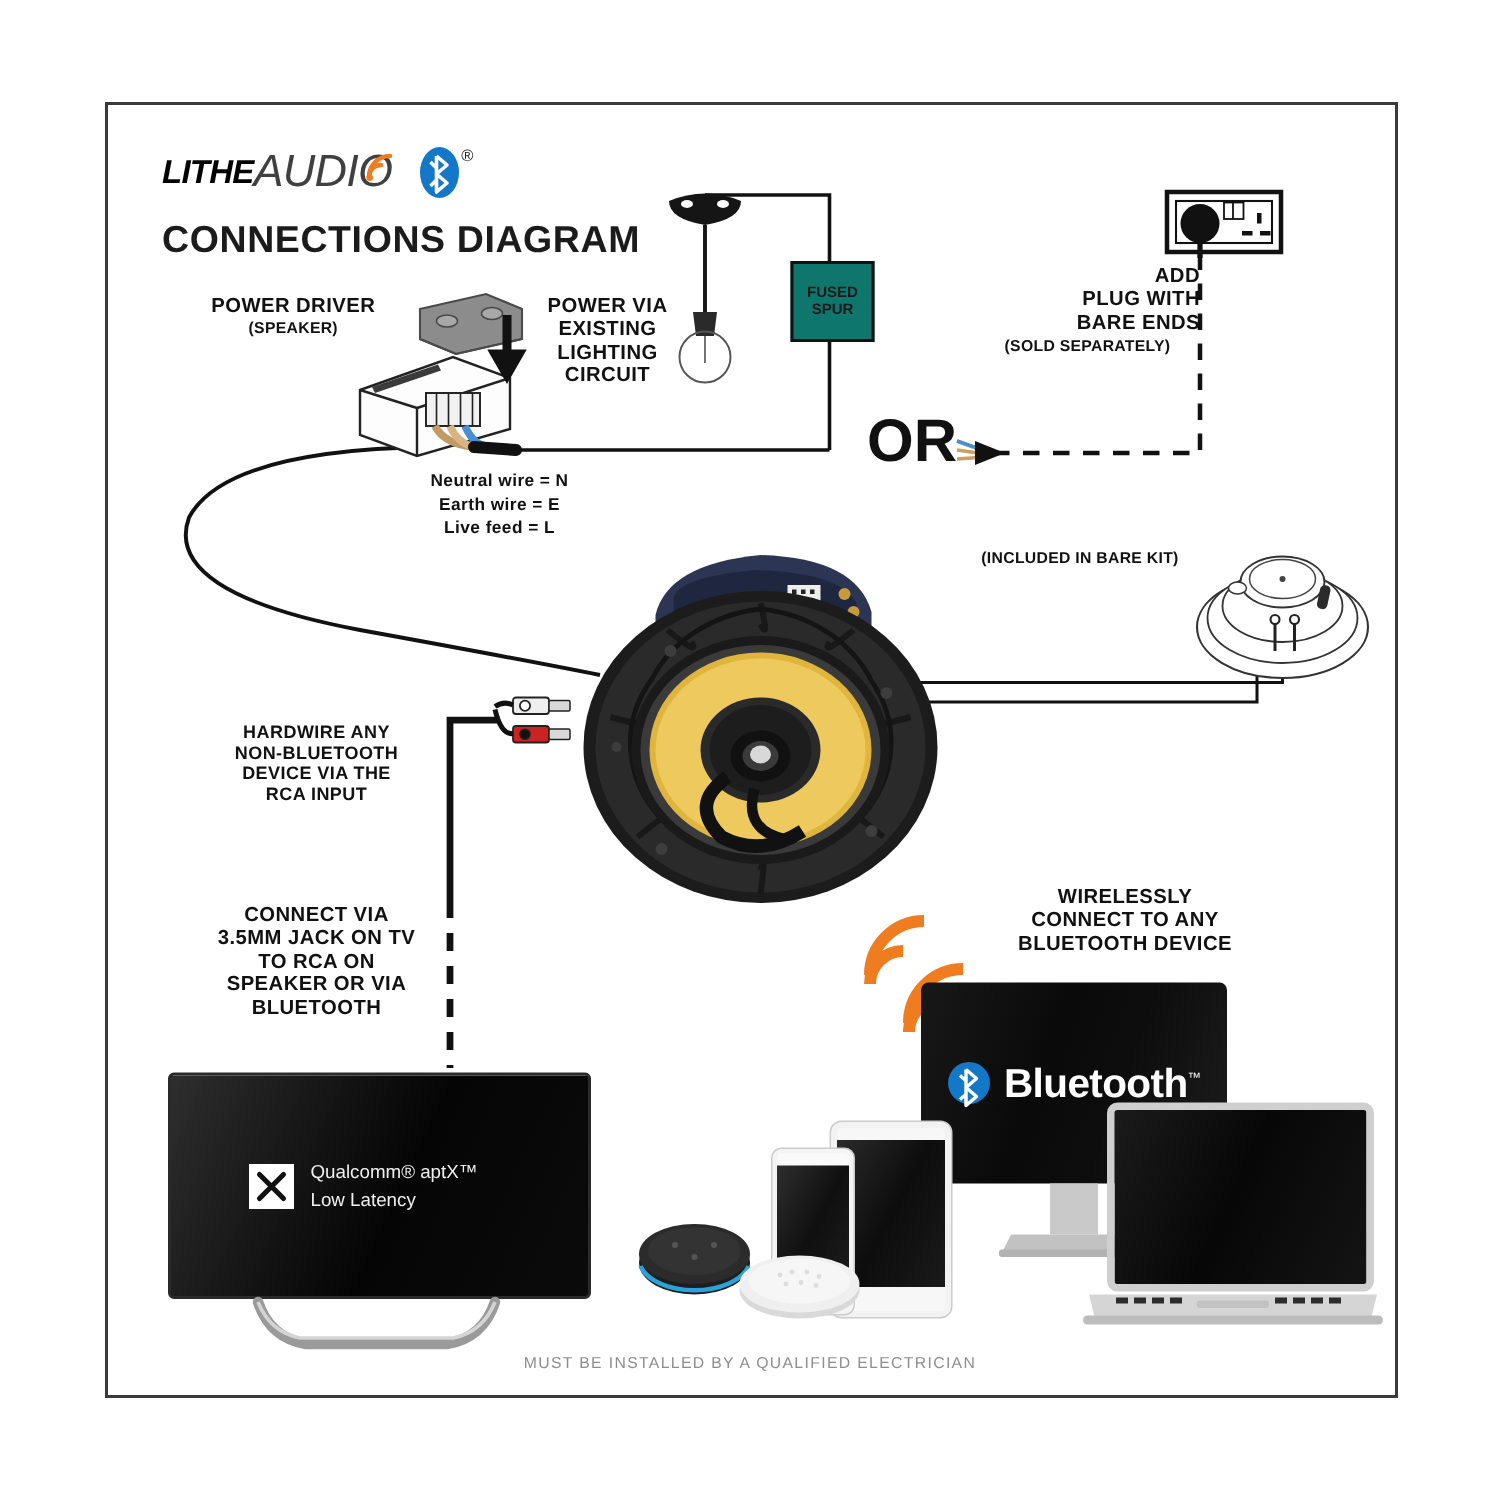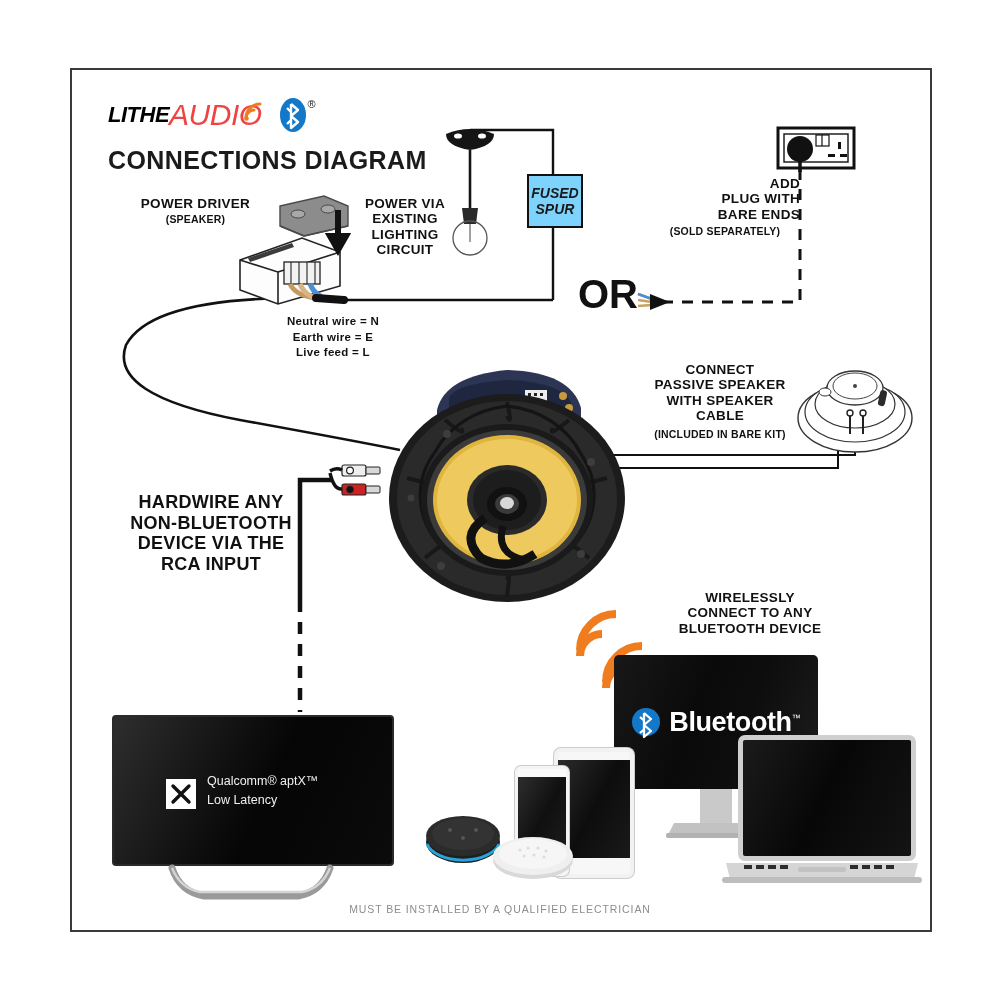--- a/index.html
+++ b/index.html
@@ -19,21 +19,21 @@
 </style>
 </head>
 <body>
 
 <div id="stage">
   <div class="frame"></div>
 
   <div class="abs" style="left:108px;top:96px;">
     <div style="display:flex;align-items:center;">
       <span style="font-size:22px;font-weight:bold;font-style:italic;letter-spacing:-.5px;color:#000000;">LITHE</span>
-      <span style="font-size:30px;font-weight:normal;font-style:italic;letter-spacing:-.5px;color:#ef4444;">AUDIO</span>
+      <span style="font-size:30px;font-weight:normal;font-style:italic;letter-spacing:-.5px;color:#404040;">AUDIO</span>
       <svg width="26" height="26" viewBox="0 0 26 26" style="margin-left:-20px;margin-top:-8px;">
         <g fill="none" stroke="#F07C20" stroke-width="3" stroke-linecap="round">
           <path d="M4 20 A8 8 0 0 1 12 12"></path>
           <path d="M4 14 A14 14 0 0 1 18 0" transform="translate(0,6)"></path>
         </g>
         <circle cx="4.5" cy="20.5" r="2.2" fill="#F07C20"></circle>
       </svg>
       <svg width="30" height="38" viewBox="0 0 30 38" style="margin-left:10px;">
         <ellipse cx="15" cy="19" rx="13" ry="17" fill="#1478C8"></ellipse>
         <path d="M13 8 L20 14 L13 20 L13 8 M13 20 L20 26 L13 32 L13 20 M9 12 L13 16 M9 28 L13 24" stroke="#fff" stroke-width="2.4" fill="none" stroke-linejoin="round"></path>
@@ -108,22 +108,22 @@
     <path d="M6 14 Q30 4 54 14 Q54 26 30 30 Q6 26 6 14 Z" fill="#151515"></path>
     <ellipse cx="18" cy="16" rx="4" ry="2.6" fill="#fff"></ellipse>
     <ellipse cx="42" cy="16" rx="4" ry="2.6" fill="#fff"></ellipse>
     <line x1="30" y1="30" x2="30" y2="88" stroke="#151515" stroke-width="2.6"></line>
     <path d="M22 88 L38 88 L36 104 L24 104 Z" fill="#2a2a2a"></path>
     <circle cx="30" cy="118" r="17" fill="none" stroke="#555" stroke-width="1.3"></circle>
     <line x1="30" y1="104" x2="30" y2="122" stroke="#555" stroke-width="1.1"></line>
   </svg>
 
   <div class="abs" style="left:527px;top:174px;width:52px;height:50px;border:2px solid #111;
-       background:#7dd3fc;display:flex;align-items:center;justify-content:center;text-align:center;
-       font-size:14px;font-weight:bold;line-height:1.15;white-space:pre-line;font-style:italic;">FUSED
+       background:#0f766e;display:flex;align-items:center;justify-content:center;text-align:center;
+       font-size:10px;font-weight:bold;line-height:1.15;white-space:pre-line;">FUSED
 SPUR</div>
 
   <div class="abs" style="left:578px;top:272px;font-size:40px;font-weight:bold;color:#111;">OR</div>
 
   <svg class="abs" style="left:636px;top:286px;" width="40" height="34">
     <path d="M2 8 L16 13 M2 14 L16 16 M2 20 L16 19" stroke="#c9a25e" stroke-width="2.4" fill="none"></path>
     <path d="M2 8 L16 13" stroke="#4a8fd4" stroke-width="2.4" fill="none"></path>
     <path d="M14 8 L34 16 L14 24 Z" fill="#111"></path>
   </svg>
 
@@ -140,24 +140,20 @@
     <circle cx="24" cy="23" r="13" fill="#111"></circle>
     <line x1="24" y1="33" x2="24" y2="46" stroke="#111" stroke-width="3.5"></line>
     <rect x="40" y="9" width="13" height="11" fill="#fff" stroke="#111" stroke-width="1.2"></rect>
     <line x1="46" y1="9" x2="46" y2="20" stroke="#111" stroke-width="1.2"></line>
     <rect x="62" y="16" width="3" height="7" fill="#111"></rect>
     <rect x="52" y="28" width="7" height="3" fill="#111"></rect>
     <rect x="64" y="28" width="7" height="3" fill="#111"></rect>
   </svg>
 
   <div class="lbl" style="left:645px;top:362px;width:150px;font-size:13.5px;">
-    <div style="white-space:pre-line;">CONNECT
-PASSIVE SPEAKER
-WITH SPEAKER
-CABLE</div>
     <div class="sub" style="margin-top:5px;">(INCLUDED IN BARE KIT)</div>
   </div>
 
   <svg class="abs" style="left:795px;top:358px;" width="120" height="100">
     <ellipse cx="60" cy="60" rx="57" ry="34" fill="#fff" stroke="#333" stroke-width="1.4"></ellipse>
     <ellipse cx="60" cy="54" rx="50" ry="30" fill="#fff" stroke="#333" stroke-width="1.2"></ellipse>
     <ellipse cx="60" cy="46" rx="40" ry="24" fill="#fff" stroke="#333" stroke-width="1.2"></ellipse>
     <ellipse cx="60" cy="30" rx="28" ry="17" fill="#fcfcfc" stroke="#333" stroke-width="1.3"></ellipse>
     <ellipse cx="60" cy="28" rx="22" ry="13" fill="#fff" stroke="#444" stroke-width="1"></ellipse>
     <circle cx="60" cy="28" r="2" fill="#444"></circle>
@@ -236,25 +232,30 @@
       <path d="M2 9 Q8 5 14 8" stroke="#111" stroke-width="3.4" fill="none"></path>
     </g>
     <g>
       <rect x="14" y="22" width="24" height="11" rx="2" fill="#cc2222" stroke="#222" stroke-width="1.2"></rect>
       <rect x="38" y="24" width="14" height="7" rx="1" fill="#d8d8d8" stroke="#222" stroke-width="1"></rect>
       <circle cx="22" cy="27.5" r="3.4" fill="#111" stroke="#222" stroke-width="1"></circle>
       <path d="M2 11 Q6 28 14 27" stroke="#111" stroke-width="3.4" fill="none"></path>
     </g>
   </svg>
 
-  <div class="lbl" style="left:126px;top:492px;width:170px;font-size:18px;white-space:pre-line;">HARDWIRE ANY
+  <div class="lbl" style="left:126px;top:482px;width:170px;font-size:12px;white-space:pre-line;">HARDWIRE ANY
 NON-BLUETOOTH
 DEVICE VIA THE
 RCA INPUT</div>
 
+  <div class="lbl" style="left:126px;top:602px;width:170px;font-size:13.5px;white-space:pre-line;">CONNECT VIA
+3.5MM JACK ON TV
+TO RCA ON
+SPEAKER OR VIA
+BLUETOOTH</div>
 
   <svg class="abs" style="left:570px;top:612px;" width="54" height="54">
     <g fill="none" stroke="#F07C20" stroke-width="8" stroke-linecap="butt">
       <path d="M10 44 A22 22 0 0 1 32 22"></path>
       <path d="M10 30 A36 36 0 0 1 46 -6" transform="translate(0,8)"></path>
     </g>
   </svg>
   <svg class="abs" style="left:596px;top:644px;" width="54" height="54">
     <g fill="none" stroke="#F07C20" stroke-width="8" stroke-linecap="butt">
       <path d="M10 44 A22 22 0 0 1 32 22"></path>
@@ -264,21 +265,21 @@
 
   <div class="lbl" style="left:650px;top:590px;width:200px;font-size:13.5px;white-space:pre-line;">WIRELESSLY
 CONNECT TO ANY
 BLUETOOTH DEVICE</div>
 
 
   <div class="abs" style="left:112px;top:715px;">
     <div style="width:278px;height:147px;border-radius:4px;
          background:linear-gradient(115deg,#2e2e2e 0%,#141414 34%,#050505 55%,#0b0b0b 100%);
          border:2px solid #2a2a2a;display:flex;align-items:center;">
-      <div style="display:flex;align-items:flex-end;margin-left:52px;">
+      <div style="display:flex;align-items:center;margin-left:52px;">
         <svg width="30" height="30" viewBox="0 0 30 30">
           <rect x="0" y="0" width="30" height="30" fill="#fff"></rect>
           <path d="M7 7 L23 23 M23 7 L7 23" stroke="#111" stroke-width="3.4" stroke-linecap="round"></path>
         </svg>
         <div style="margin-left:11px;color:#f0f0f0;font-size:12.5px;line-height:1.45;">
           <div>Qualcomm® aptX™</div>
           <div>Low Latency</div>
         </div>
       </div>
     </div>

